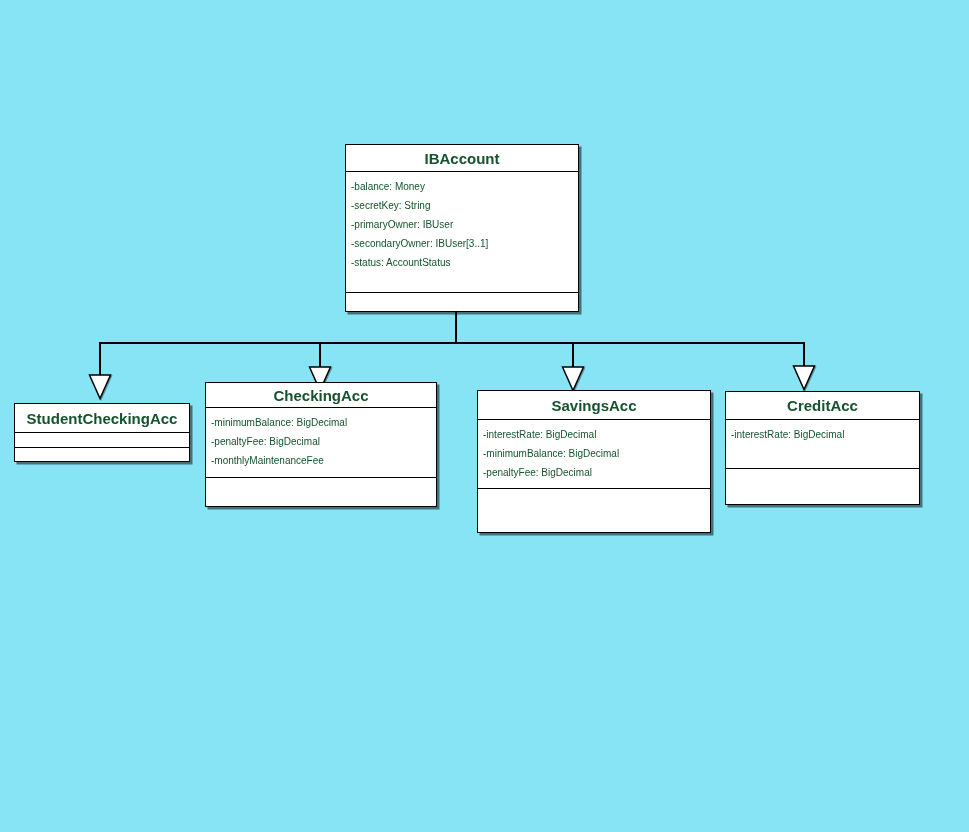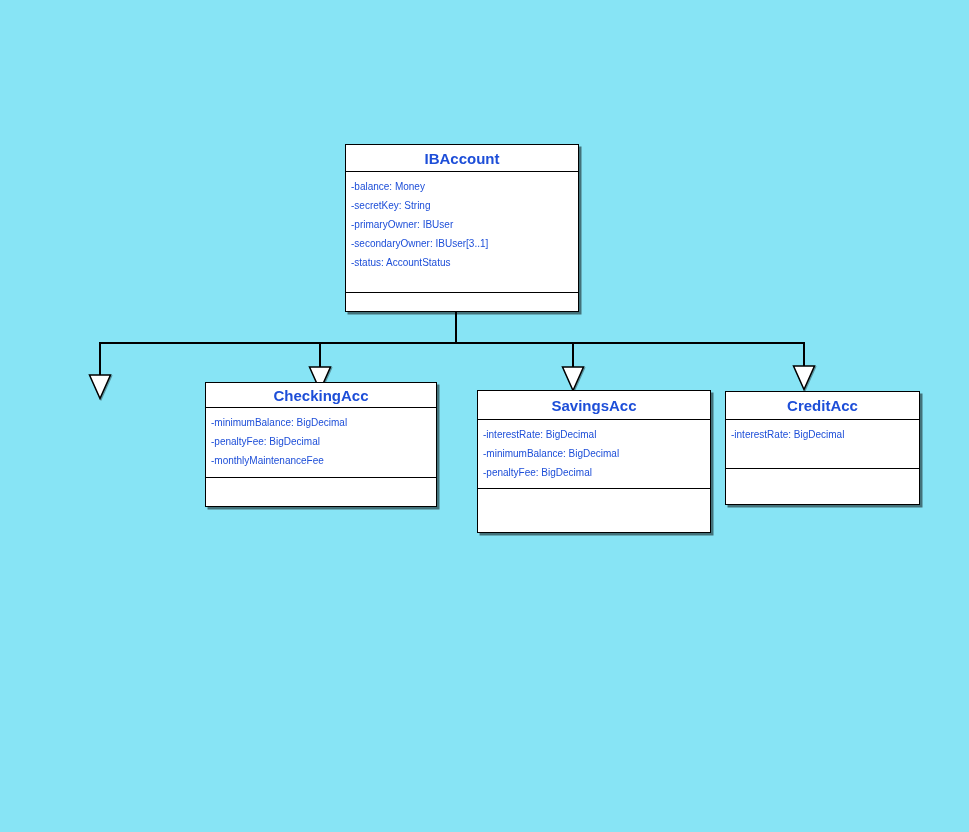--- a/index.html
+++ b/index.html
@@ -20,21 +20,21 @@
   }
   
   .uml-class {
     position: absolute;
     background: #ffffff;
     border: 1.5px solid #000000;
     box-shadow: 2.5px 2.5px 0 rgba(0,0,0,0.5);
     display: flex;
     flex-direction: column;
     box-sizing: border-box;
-    color: #1d4ed8;
+    color: #14532d;
   }
   .uml-title {
     flex: 0 0 auto;
     display: flex;
     align-items: center;
     justify-content: center;
     font-weight: bold;
     font-size: 15px;
     white-space: nowrap;
     overflow: hidden;
@@ -107,20 +107,25 @@
   <div class="edge-v" style="left:572px;top:342px;height:25px"></div>
   <svg class="tri" style="left:561px;top:366px" width="24" height="26" viewBox="0 0 24 26">
     <polygon points="1.5,1 22.5,1 12,24.5" fill="#ffffff" stroke="#000000" stroke-width="1.5"></polygon>
   </svg>
 
   <div class="edge-v" style="left:803px;top:342px;height:24px"></div>
   <svg class="tri" style="left:792px;top:365px" width="24" height="26" viewBox="0 0 24 26">
     <polygon points="1.5,1 22.5,1 12,24.5" fill="#ffffff" stroke="#000000" stroke-width="1.5"></polygon>
   </svg>
 
+  <div class="uml-class" style="left:14px;top:403px;width:176px;height:59px">
+    <div class="uml-title" style="height:28px">StudentCheckingAcc</div>
+    <div class="uml-empty fixed" style="height:14px"></div>
+    <div class="uml-empty"></div>
+  </div>
 
   <div class="uml-class" style="left:205px;top:382px;width:232px;height:125px">
     <div class="uml-title" style="height:24px">CheckingAcc</div>
     <div class="uml-attrs" style="height:70px">
       <div class="uml-attr">-minimumBalance: BigDecimal</div>
       <div class="uml-attr">-penaltyFee: BigDecimal</div>
       <div class="uml-attr">-monthlyMaintenanceFee</div>
     </div>
     <div class="uml-empty"></div>
   </div>

